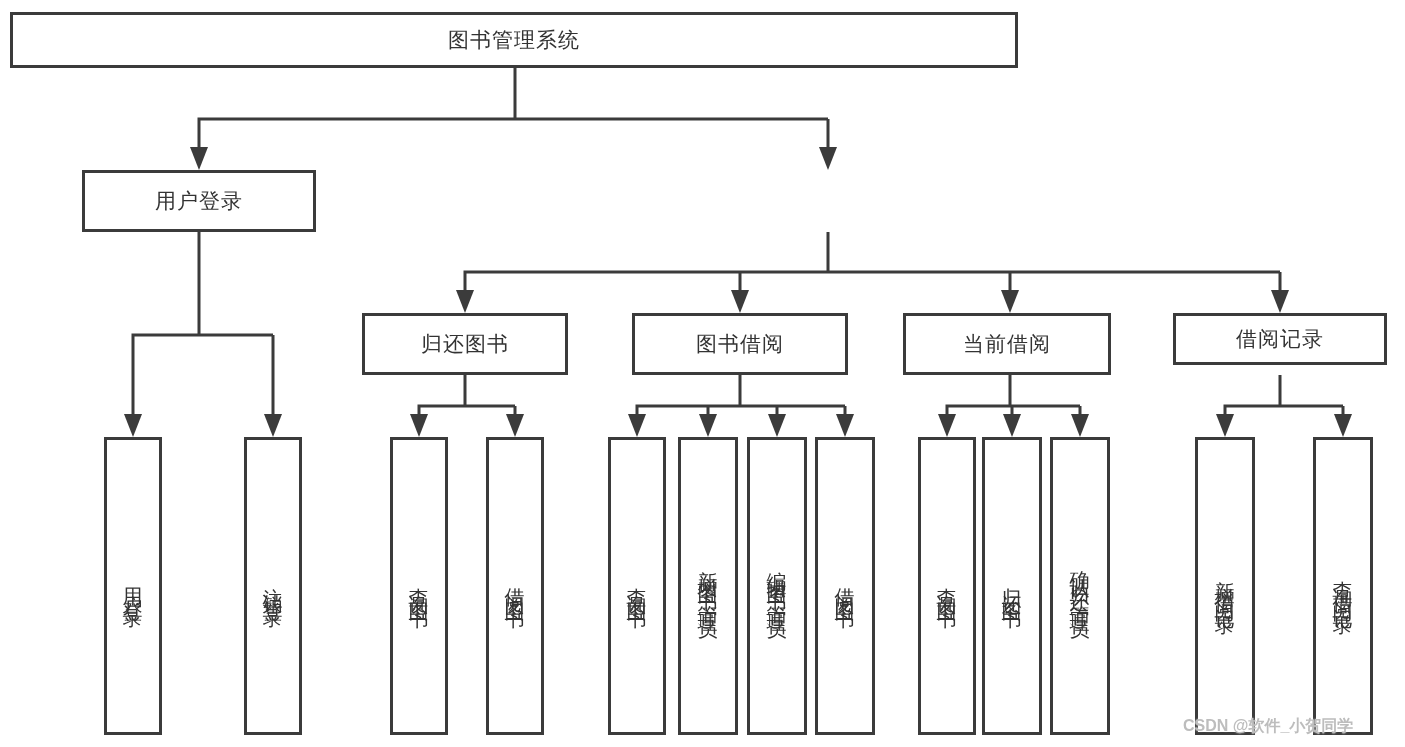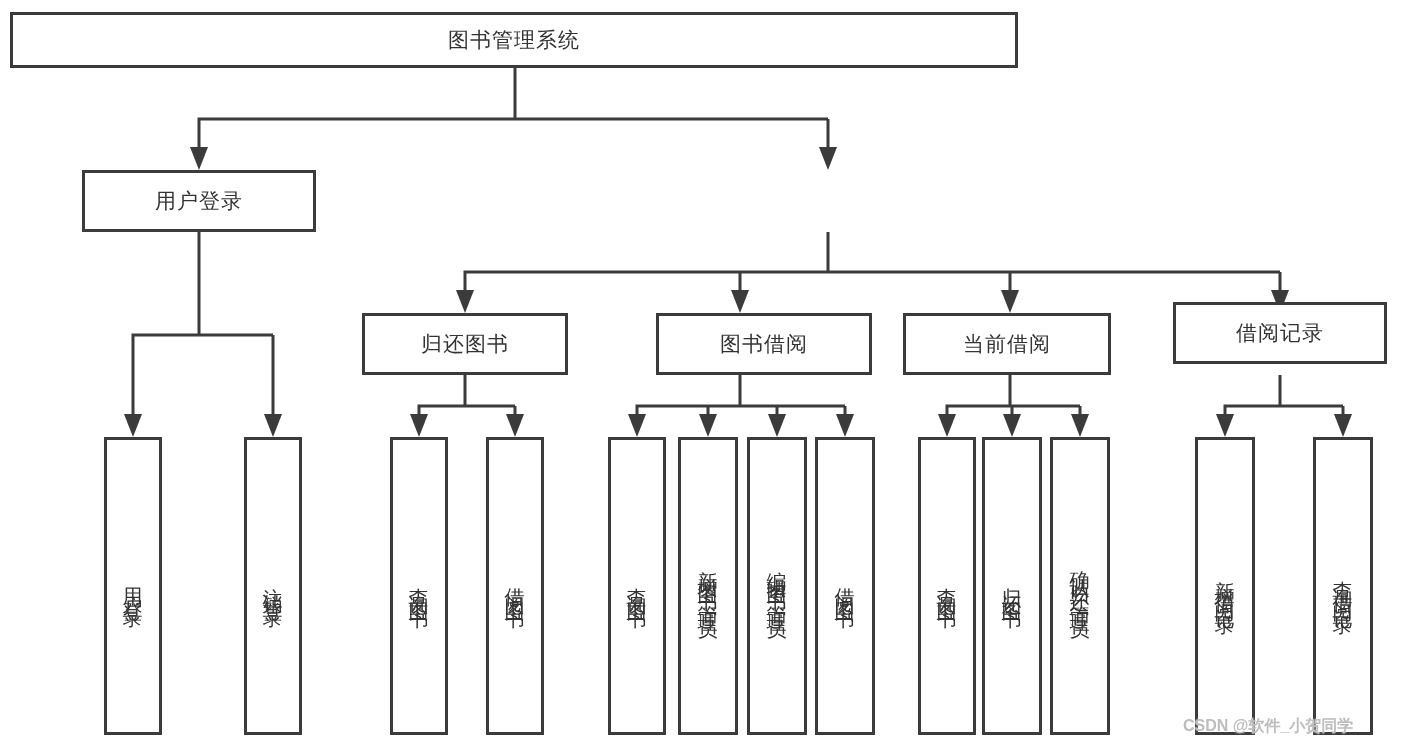--- a/index.html
+++ b/index.html
@@ -98,27 +98,27 @@
     <span>图书管理系统</span>
   </div>
 
   <div class="hbox" style="left:82px;top:170px;width:234px;height:62px">
     <span>用户登录</span>
   </div>
 
   <div class="hbox" style="left:362px;top:313px;width:206px;height:62px">
     <span>归还图书</span>
   </div>
-  <div class="hbox" style="left:656px;top:313px;width:216px;height:62px">
+  <div class="hbox" style="left:632px;top:313px;width:216px;height:62px">
     <span>图书借阅</span>
   </div>
   <div class="hbox" style="left:903px;top:313px;width:208px;height:62px">
     <span>当前借阅</span>
   </div>
-  <div class="hbox" style="left:1173px;top:302px;width:214px;height:62px">
+  <div class="hbox" style="left:1173px;top:313px;width:214px;height:52px">
     <span>借阅记录</span>
   </div>
 
   <div class="vbox" style="left:104px;top:437px;width:58px;height:298px">
     <span class="vtext">用户登录</span>
   </div>
   <div class="vbox" style="left:244px;top:437px;width:58px;height:298px">
     <span class="vtext">注销登录</span>
   </div>
 

